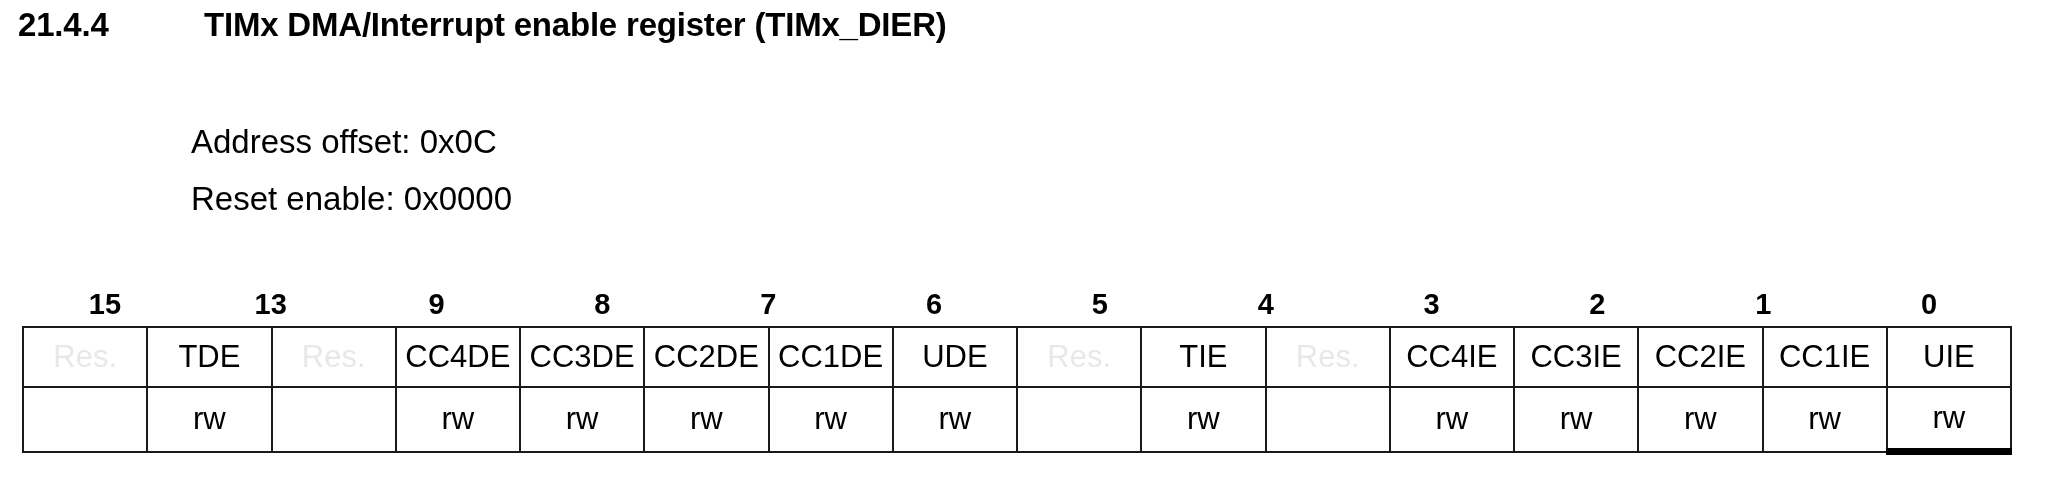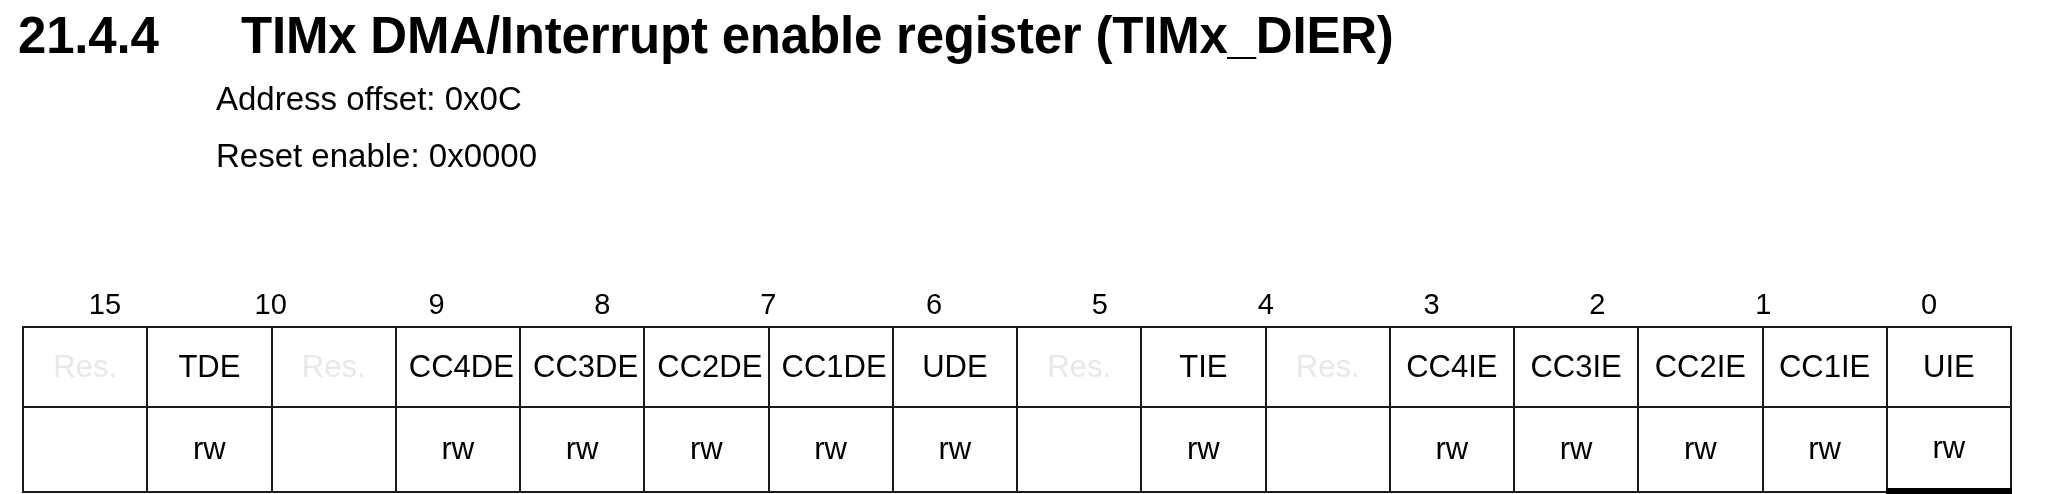--- a/index.html
+++ b/index.html
@@ -18,38 +18,38 @@
 
   
   .heading {
     position: absolute;
     left: 18px;
     top: 6px;
     width: 2000px;
     display: flex;
     align-items: baseline;
     font-weight: bold;
-    font-size: 51px;
+    font-size: 33px;
     letter-spacing: -0.2px;
   }
   .heading-number {
     width: 186px;
     flex: 0 0 186px;
   }
   .heading-title {
     white-space: nowrap;
-    margin-left: 37px;
   }
 
   
   .subline {
     position: absolute;
-    left: 216px;
+    left: 191px;
     font-size: 33px;
     white-space: nowrap;
+    margin-top: 43px;
   }
   .subline-offset { top: 80px; }
   .subline-reset  { top: 137px; }
 
   
   .register {
     position: absolute;
     left: 22px;
     top: 282px;
     width: 1990px;
@@ -57,34 +57,35 @@
   .bitnum-row {
     display: flex;
     width: 100%;
     height: 44px;
   }
   .bitnum {
     flex: 1 1 0;
     text-align: center;
     font-size: 29px;
     line-height: 44px;
+    font-weight: bold;
   }
 
   .reg-table {
     width: 100%;
     border-collapse: collapse;
     table-layout: fixed;
   }
   .reg-table td {
     border: 2px solid #1a1a1a;
     height: 52px;
     text-align: center;
     vertical-align: middle;
     font-size: 31px;
-    padding: 12px;
+    padding: 2px;
   }
   .reg-table tr.names-row td {
     height: 54px;
   }
   .reg-table tr.access-row td {
     height: 56px;
     border-radius: 15px;
   }
   td.reserved {
     color: #e8e8e8;
@@ -102,21 +103,21 @@
 </div>
 
 <div class="subline subline-offset">Address offset: 0x0C</div>
 
 <div class="subline subline-reset">Reset enable: 0x0000</div>
 
 <div class="register">
 
   <div class="bitnum-row">
       <div class="bitnum">15</div>
-      <div class="bitnum">10</div>
+      <div class="bitnum">13</div>
       <div class="bitnum">9</div>
       <div class="bitnum">8</div>
       <div class="bitnum">7</div>
       <div class="bitnum">6</div>
       <div class="bitnum">5</div>
       <div class="bitnum">4</div>
       <div class="bitnum">3</div>
       <div class="bitnum">2</div>
       <div class="bitnum">1</div>
       <div class="bitnum">0</div>

